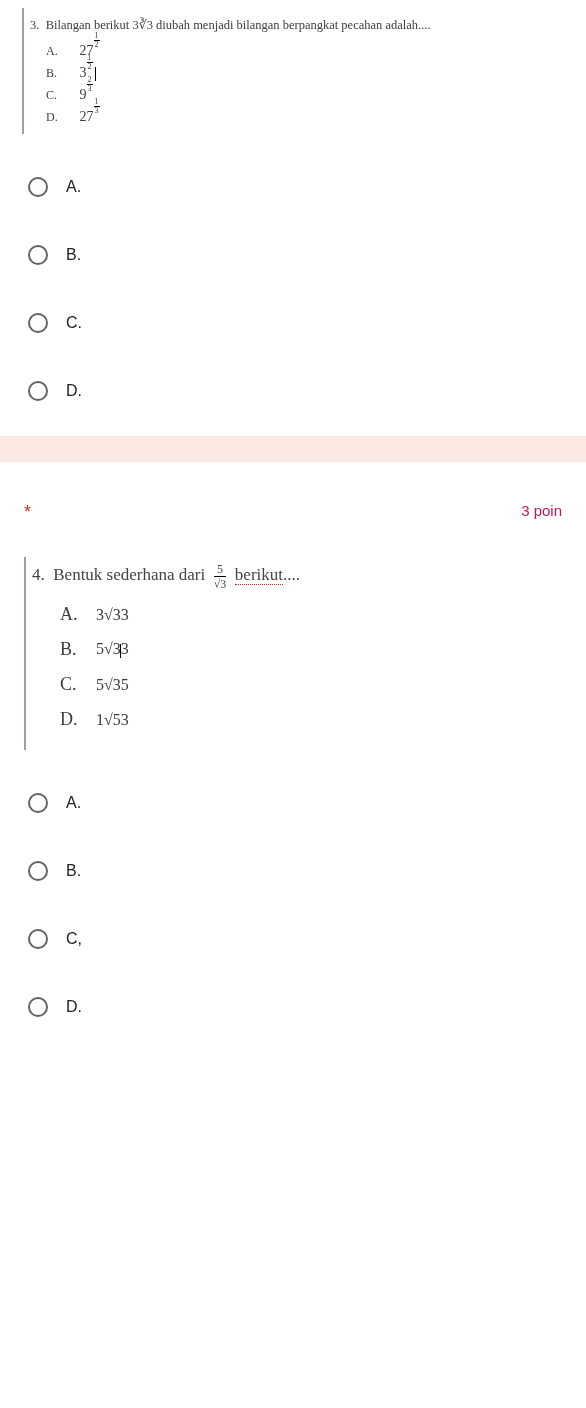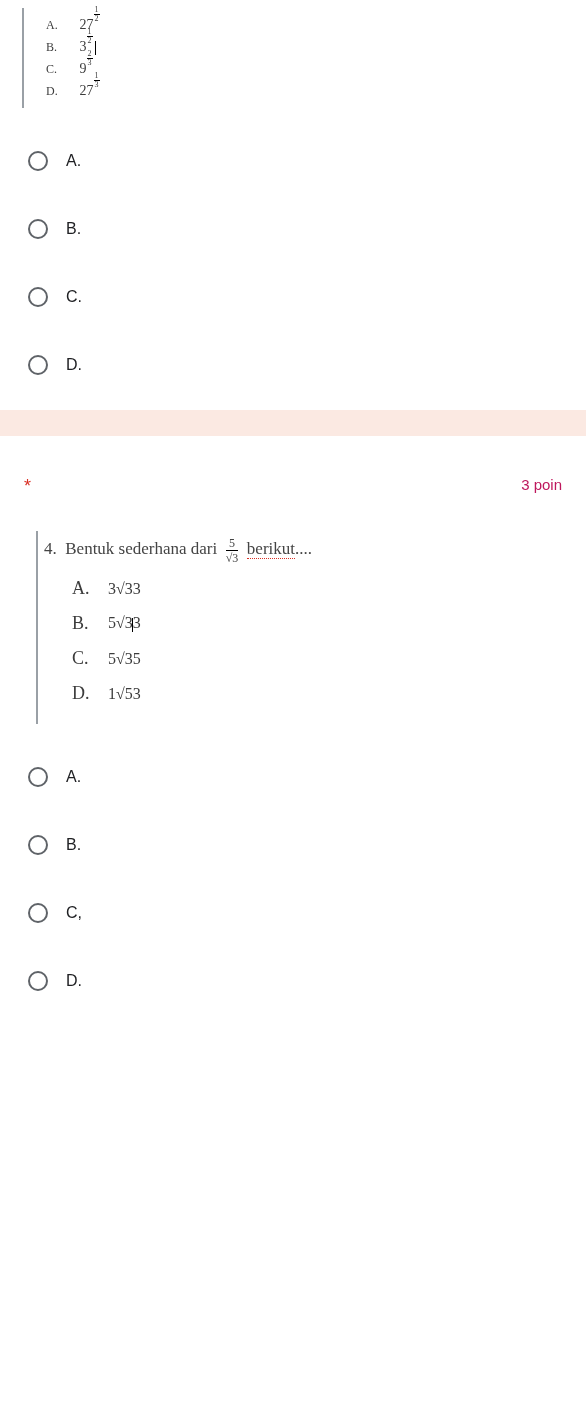--- a/index.html
+++ b/index.html
@@ -69,20 +69,24 @@
   .cursor-bar {
     display: inline-block; width: 1px; height: 14px;
     background: #000; vertical-align: middle; margin-left: -1px;
   }
   .dotted { border-bottom: 1px dotted #d93025; }
 </style>
 </head>
 <body>
 
 <div class="question-image">
+  <div class="qline title">
+    <span>3.</span>&nbsp;
+    <span>Bilangan berikut 3∛3 diubah menjadi bilangan berpangkat pecahan adalah....</span>
+  </div>
   <div class="qline">
     <span class="opt-letter">A.</span>
     <span class="exp"><span>27</span><span class="frac" style="position:absolute;top:-8px;left:100%;">
           <span class="num">1</span>
           <span class="bar"></span>
           <span class="den">2</span>
         </span></span>
   </div>
   <div class="qline">
     <span class="opt-letter">B.</span>
@@ -130,21 +134,21 @@
 </div>
 
 <div class="divider-band"></div>
 
 <div class="section2">
   <div class="header-row">
     <span class="asterisk">*</span>
     <span class="points">3 poin</span>
   </div>
 
-  <div class="question-image q4" style="margin-left:12px;">
+  <div class="question-image q4" style="margin-left:0;">
     <div class="q4-title">
       <span>4.</span>&nbsp;
       <span>Bentuk sederhana dari</span>&nbsp;
       <span class="inline-frac">
         <span>5</span>
         <span class="bar"></span>
         <span>√3</span>
       </span>&nbsp;
       <span class="dotted">berikut</span><span>....</span>
     </div>

